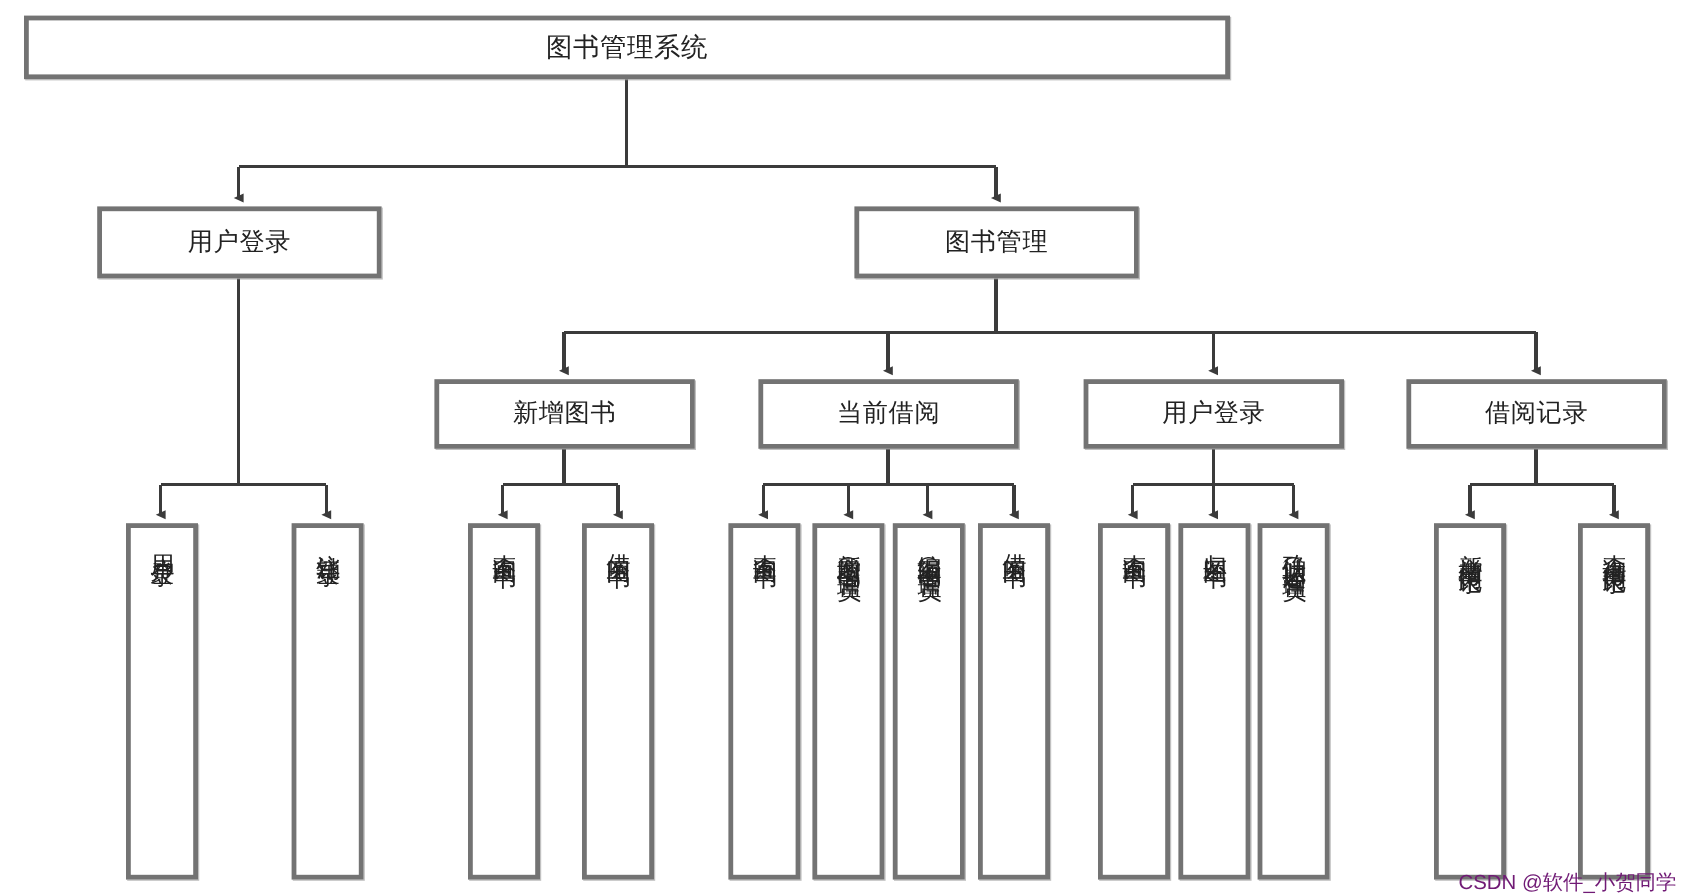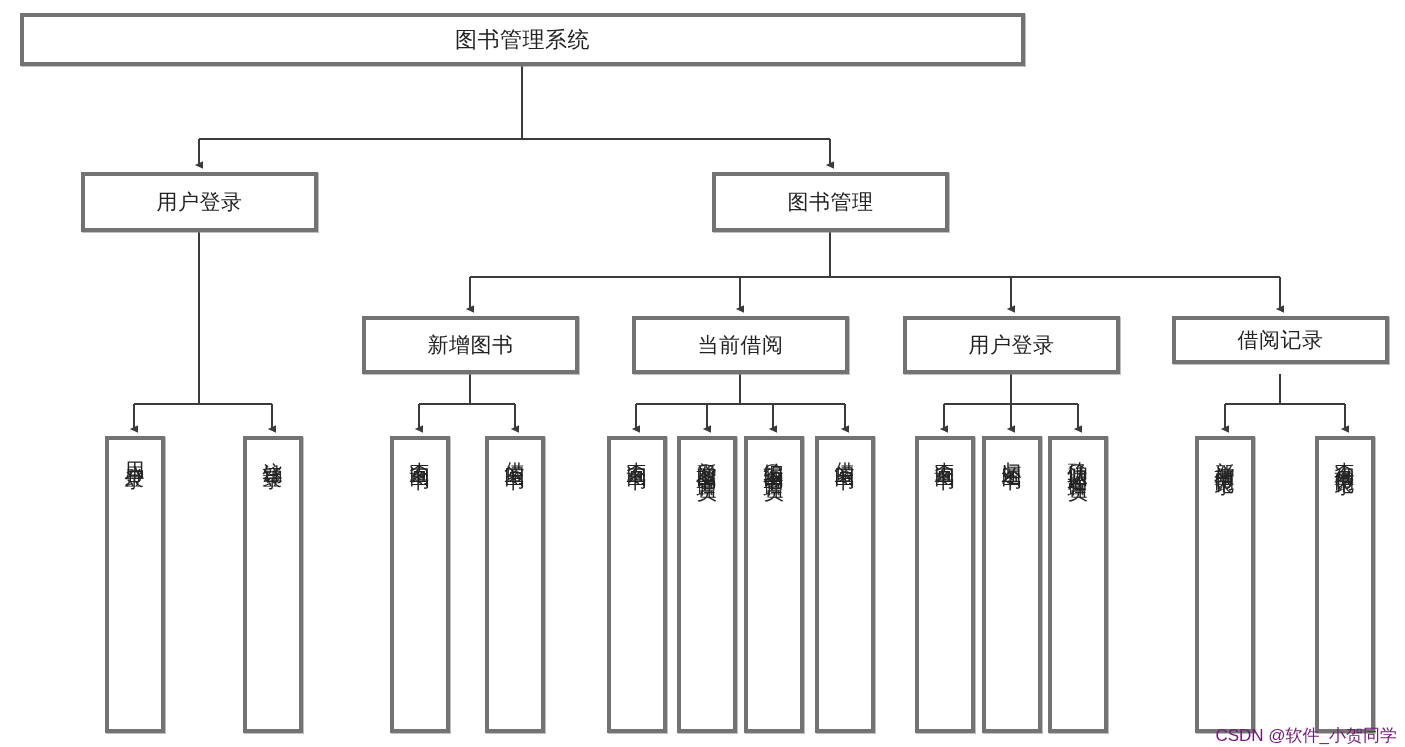--- a/index.html
+++ b/index.html
@@ -145,21 +145,21 @@
 
   <div class="node horiz" style="left:362px; top:316px; width:217px; height:58px;">
     <span class="label">新增图书</span>
   </div>
   <div class="node horiz" style="left:632px; top:316px; width:217px; height:58px;">
     <span class="label">当前借阅</span>
   </div>
   <div class="node horiz" style="left:903px; top:316px; width:217px; height:58px;">
     <span class="label">用户登录</span>
   </div>
-  <div class="node horiz" style="left:1172px; top:316px; width:217px; height:48px;">
+  <div class="node horiz" style="left:1172px; top:316px; width:217px; height:58px;">
     <span class="label">借阅记录</span>
   </div>
 
   <div class="node vert" style="left:105px; top:436px; width:60px; height:297px;">
     <span class="label">用户登录</span>
   </div>
   <div class="node vert" style="left:243px; top:436px; width:60px; height:297px;">
     <span class="label">注销登录</span>
   </div>
 

